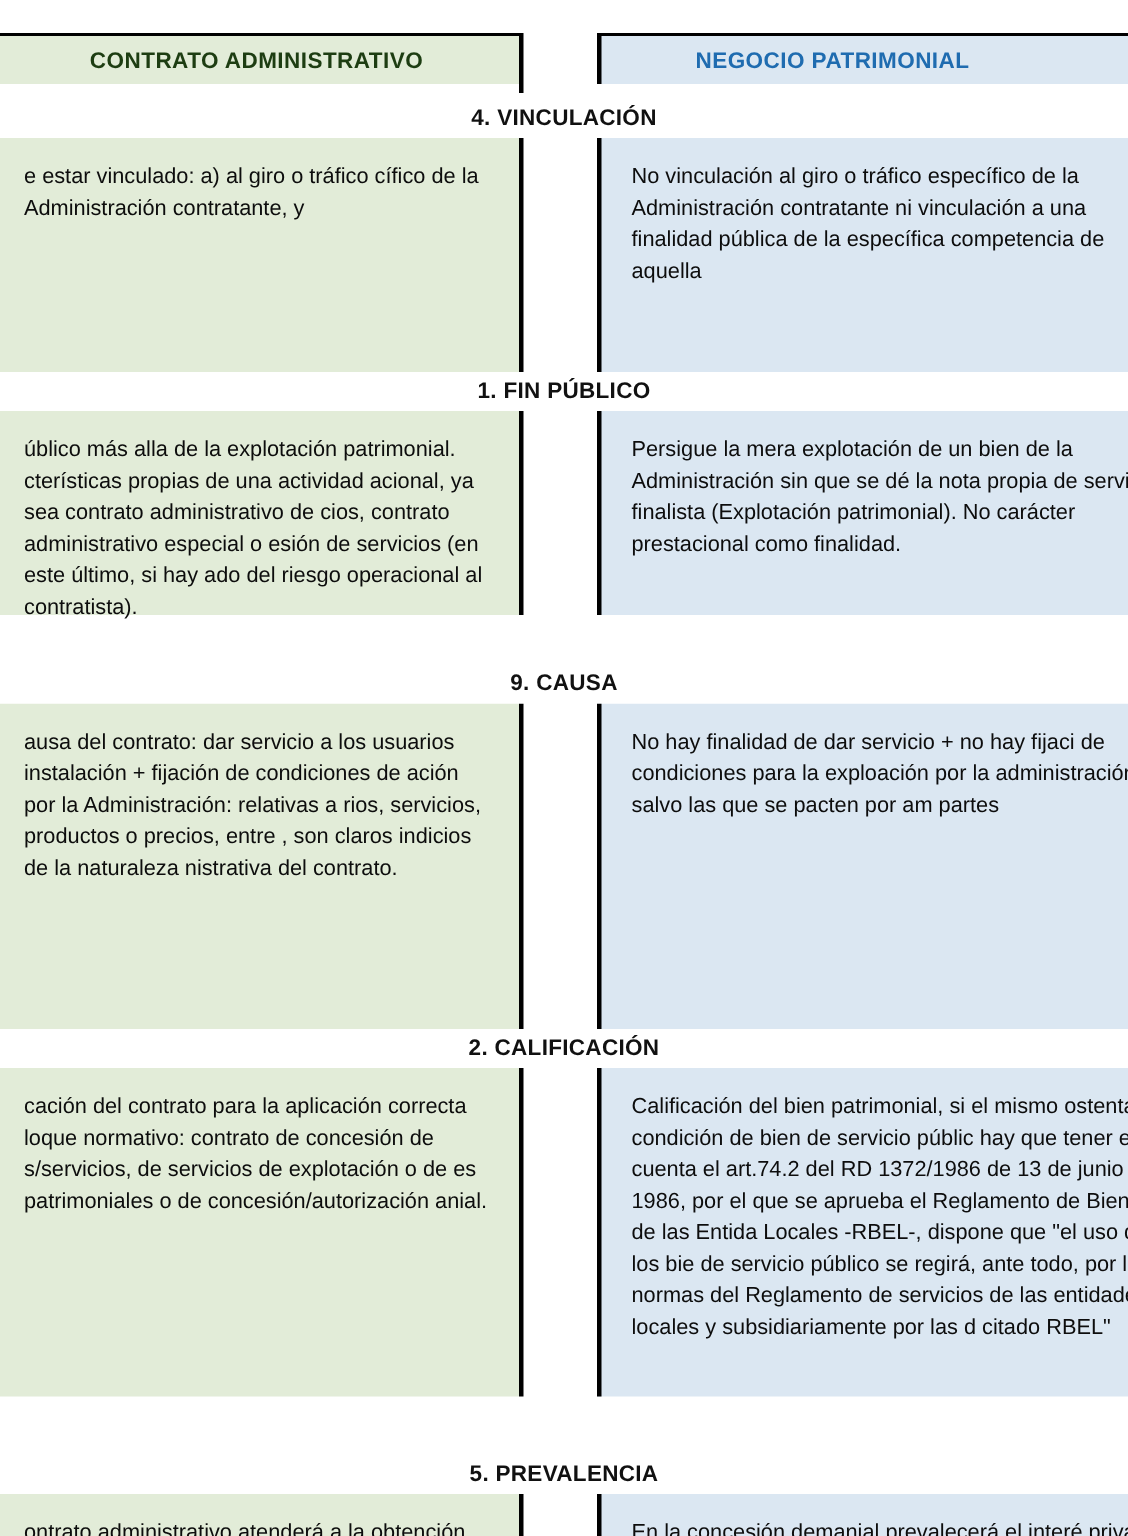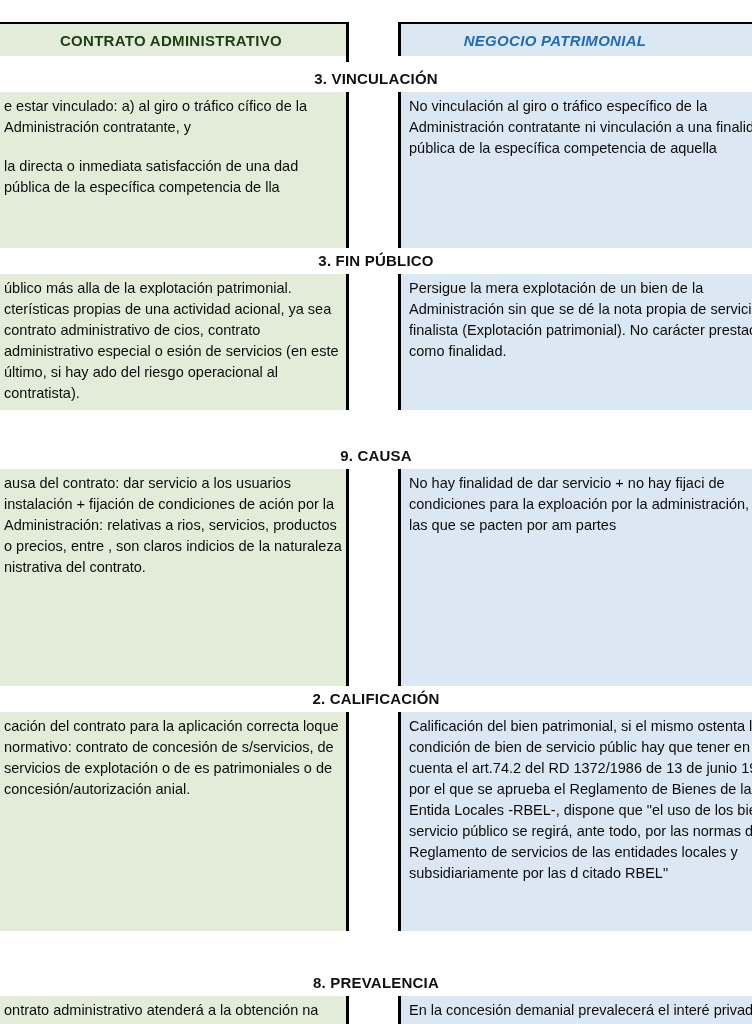--- a/index.html
+++ b/index.html
@@ -63,21 +63,20 @@
     display: flex;
     align-items: center;
   }
   .hdr-right-label {
     font-size: 15px;
     font-weight: bold;
     color: #1f6cb0;
     letter-spacing: .3px;
     width: 308px;
     text-align: center;
-    font-style: italic;
   }
 
   
   .section-title {
     height: 26px;
     line-height: 26px;
     text-align: center;
     font-size: 15px;
     font-weight: bold;
     color: #111;
@@ -116,56 +115,55 @@
     background: #000;
   }
   .cell-right {
     left: 398px;
     width: 400px;
     background: #dbe7f2;
     border-left: 3px solid #000;
     padding: 4px 4px 4px 8px;
   }
   .cell-text p {
-    margin: 0;
+    margin: 12px;
   }
   .cell-text p + p {
     margin-top: 18px;
   }
 </style>
 </head>
 <body>
 
 <div class="header-row">
   <div class="hdr-left">
     <span class="hdr-left-label">CONTRATO ADMINISTRATIVO</span>
   </div>
   <div class="hdr-left-rule"></div>
   <div class="hdr-right">
     <span class="hdr-right-label">NEGOCIO PATRIMONIAL</span>
   </div>
 </div>
 
-<div class="section-title">3. VINCULACIÓN</div>
+<div class="section-title">4. VINCULACIÓN</div>
 <div class="row" style="height:156px">
   <div class="cell cell-left" style="height:156px">
     <div class="cell-text">
       <p>e estar vinculado: a) al giro o tráfico cífico de la Administración contratante, y</p>
-      <p>la directa o inmediata satisfacción de una dad pública de la específica competencia de lla</p>
     </div>
   </div>
   <div class="rule-left" style="height:156px"></div>
   <div class="cell cell-right" style="height:156px">
     <div class="cell-text">
       <p>No vinculación al giro o tráfico específico de la Administración contratante ni vinculación a una finalidad pública de la específica competencia de aquella</p>
     </div>
   </div>
 </div>
 
-<div class="section-title">3. FIN PÚBLICO</div>
+<div class="section-title">1. FIN PÚBLICO</div>
 <div class="row" style="height:169px">
   <div class="cell cell-left" style="height:136px">
     <div class="cell-text">
       <p>úblico más alla de la explotación patrimonial. cterísticas propias de una actividad acional, ya sea contrato administrativo de cios, contrato administrativo especial o esión de servicios (en este último, si hay ado del riesgo operacional al contratista).</p>
     </div>
   </div>
   <div class="rule-left" style="height:136px"></div>
   <div class="cell cell-right" style="height:136px">
     <div class="cell-text">
       <p>Persigue la mera explotación de un bien de la Administración sin que se dé la nota propia de servicio finalista (Explotación patrimonial). No carácter prestacional como finalidad.</p>
@@ -196,21 +194,21 @@
     </div>
   </div>
   <div class="rule-left" style="height:219px"></div>
   <div class="cell cell-right" style="height:219px">
     <div class="cell-text">
       <p>Calificación del bien patrimonial, si el mismo ostenta la condición de bien de servicio públic hay que tener en cuenta el art.74.2 del RD 1372/1986 de 13 de junio 1986, por el que se aprueba el Reglamento de Bienes de las Entida Locales -RBEL-, dispone que "el uso de los bie de servicio público se regirá, ante todo, por las normas del Reglamento de servicios de las entidades locales y subsidiariamente por las d citado RBEL"</p>
     </div>
   </div>
 </div>
 
-<div class="section-title">8. PREVALENCIA</div>
+<div class="section-title">5. PREVALENCIA</div>
 <div class="row" style="height:120px">
   <div class="cell cell-left" style="height:120px">
     <div class="cell-text">
       <p>ontrato administrativo atenderá a la obtención na finalidad pública, prevaleciendo este és público en el servicio a obtener (ofrecer un r servicio, aunque el destinatario y pagador un usuario privado)</p>
     </div>
   </div>
   <div class="rule-left" style="height:120px"></div>
   <div class="cell cell-right" style="height:120px">
     <div class="cell-text">
       <p>En la concesión demanial prevalecerá el interé privado de instalación de un negocio que requi de la cesión de un bien de dominio público mediante su utlización privativa, con un claro beneficio del particular que ocupa el espacio</p>

